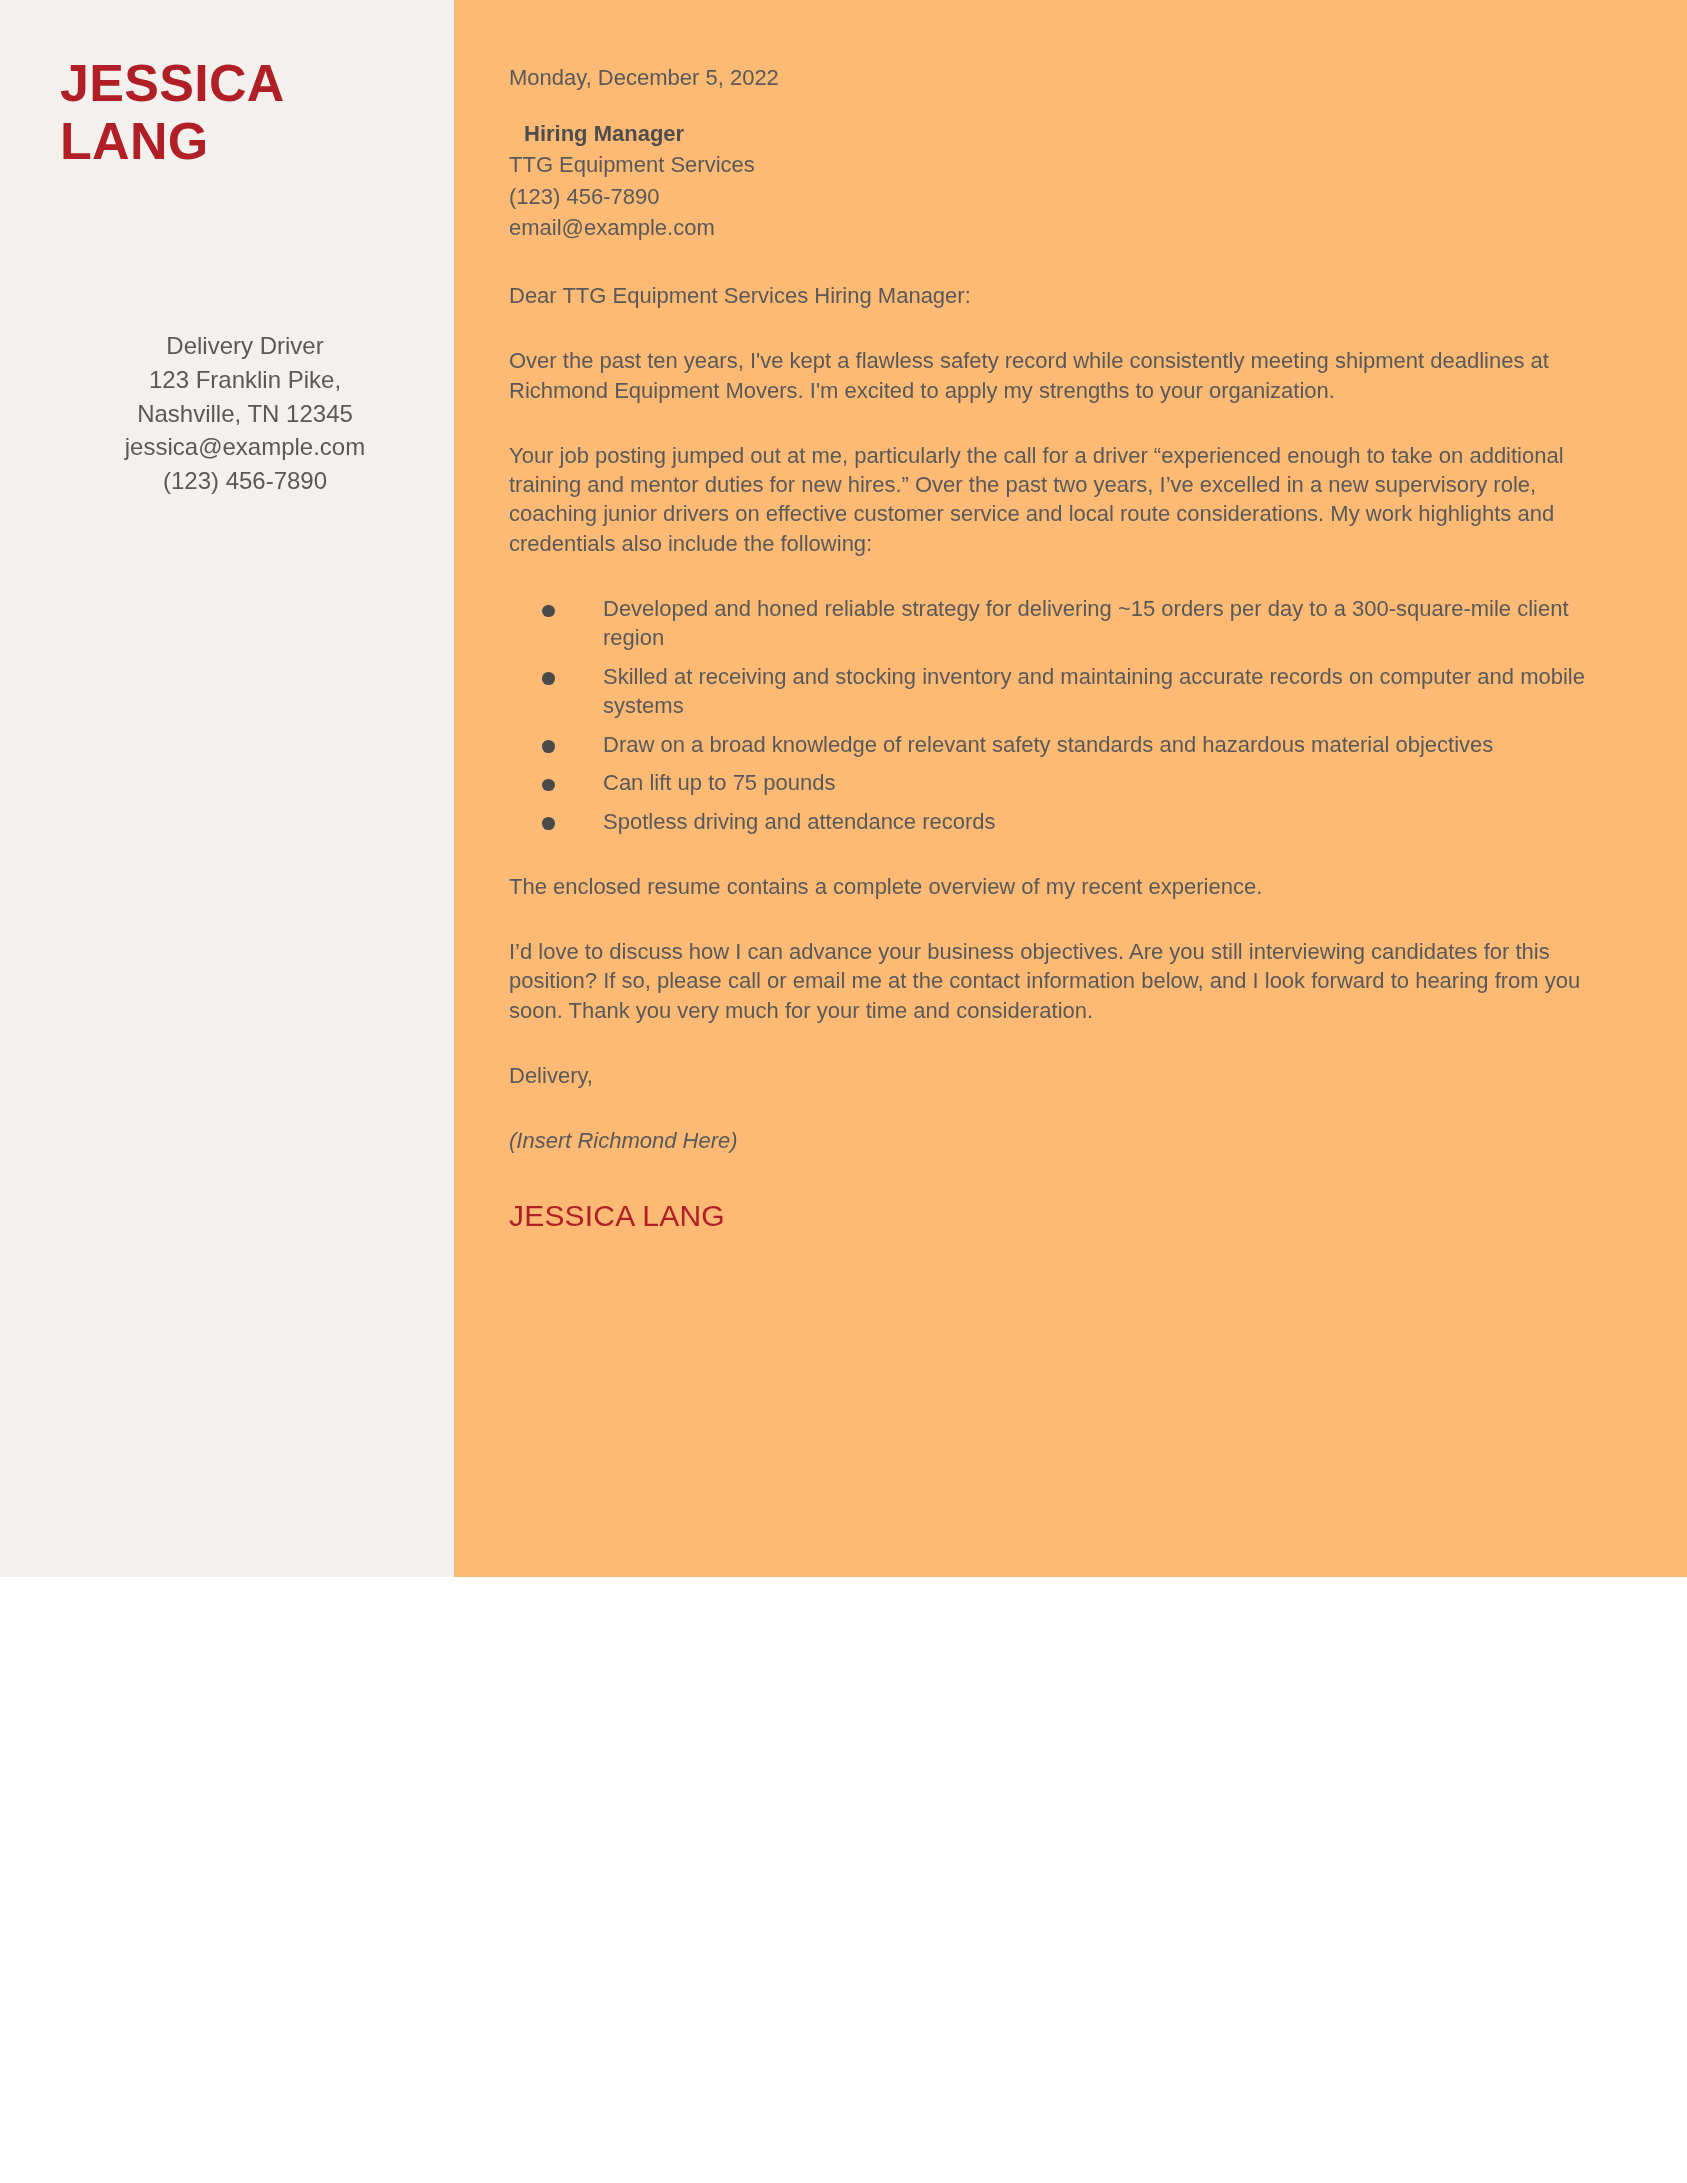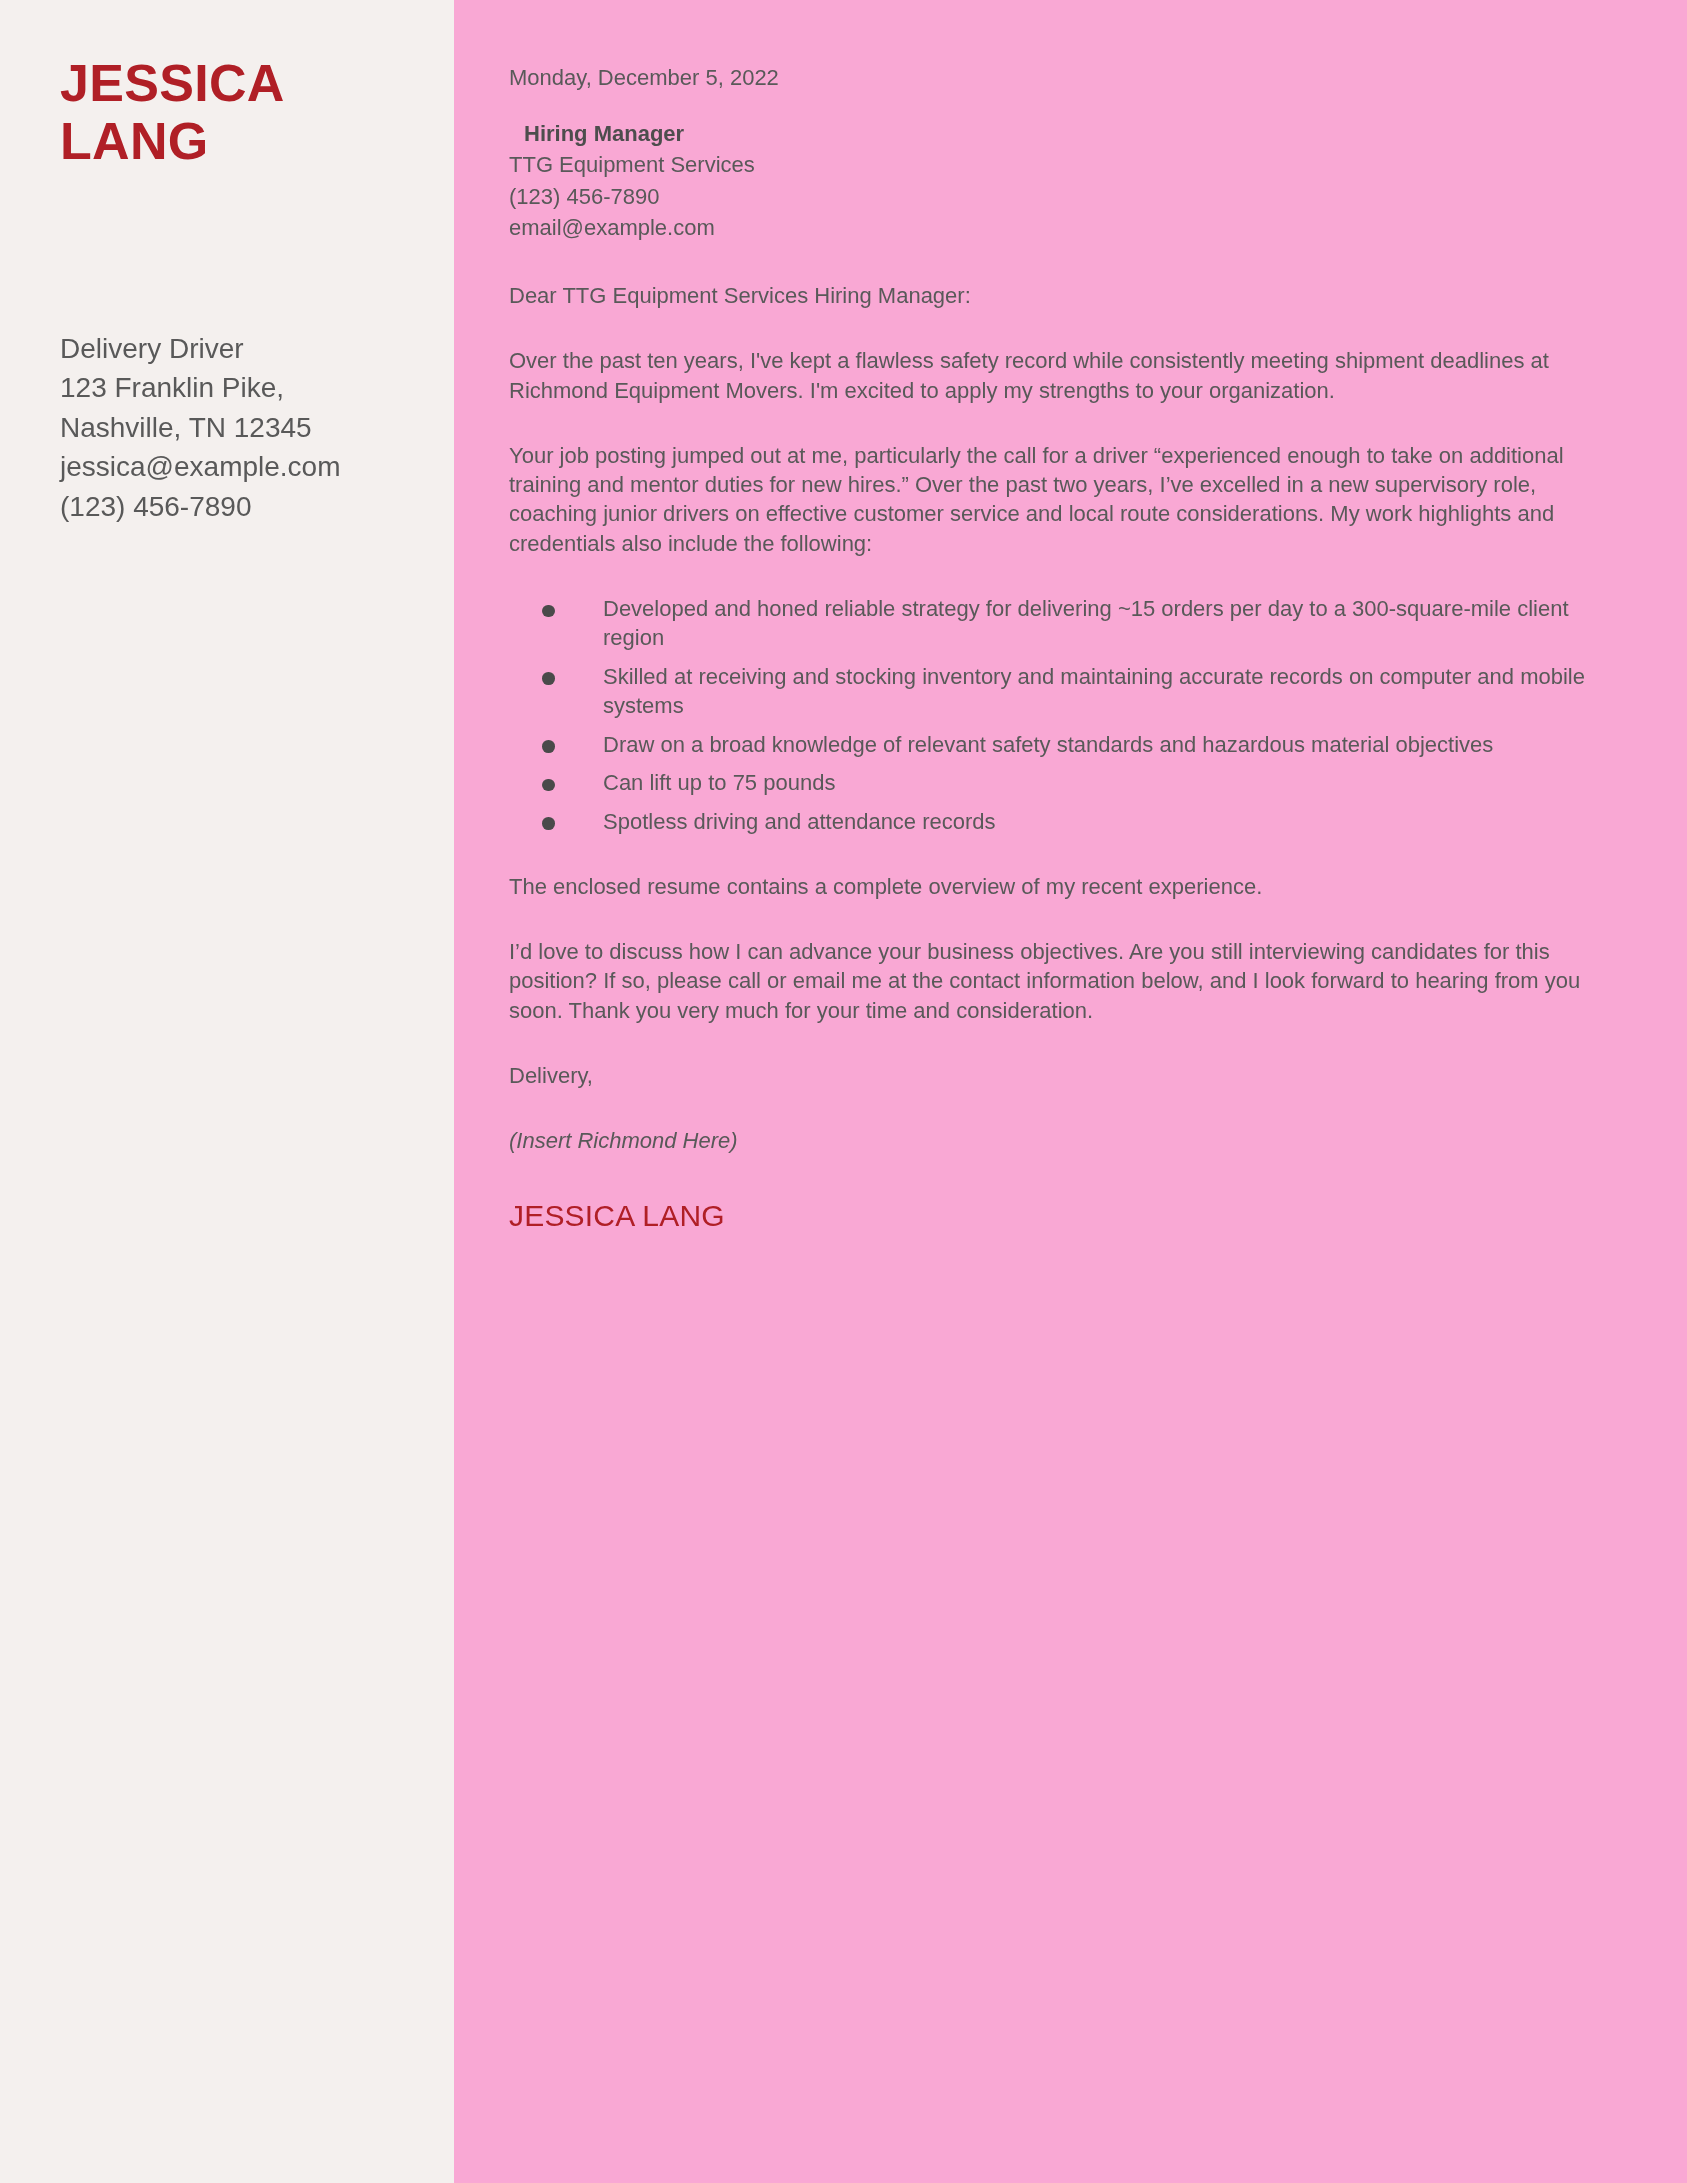--- a/index.html
+++ b/index.html
@@ -4,22 +4,22 @@
 <style>
   * { margin:0; padding:0; box-sizing:border-box; }
   html, body {
     width:1687px; height:2183px;
     background:#ffffff;
     font-family:"Liberation Sans", sans-serif;
     -webkit-font-smoothing:antialiased;
   }
   .page {
     position:relative;
-    width:1687px; height:2183px;
-    background:#f9a8d4;
+    width:1687px; height:1577px;
+    background:#fdba74;
     overflow:hidden;
   }
 
   
   .sidebar {
     position:absolute;
     left:0; top:0;
     width:454px; height:2183px;
     background:#F4F0EE;
   }
@@ -36,24 +36,25 @@
     letter-spacing:0.3px;
     white-space:nowrap;
   }
   .contact-block {
     position:absolute;
     left:60px; top:329px;
     width:370px;
   }
   .contact-line {
     color:#595959;
-    font-size:28px;
+    font-size:24px;
     font-weight:400;
     line-height:1.41;
     white-space:nowrap;
+    text-align:center;
   }
 
   
   .letter {
     position:absolute;
     left:509px; top:0;
     width:1111px;
     padding-top:63px;
     color:#595959;
     font-size:22px;

